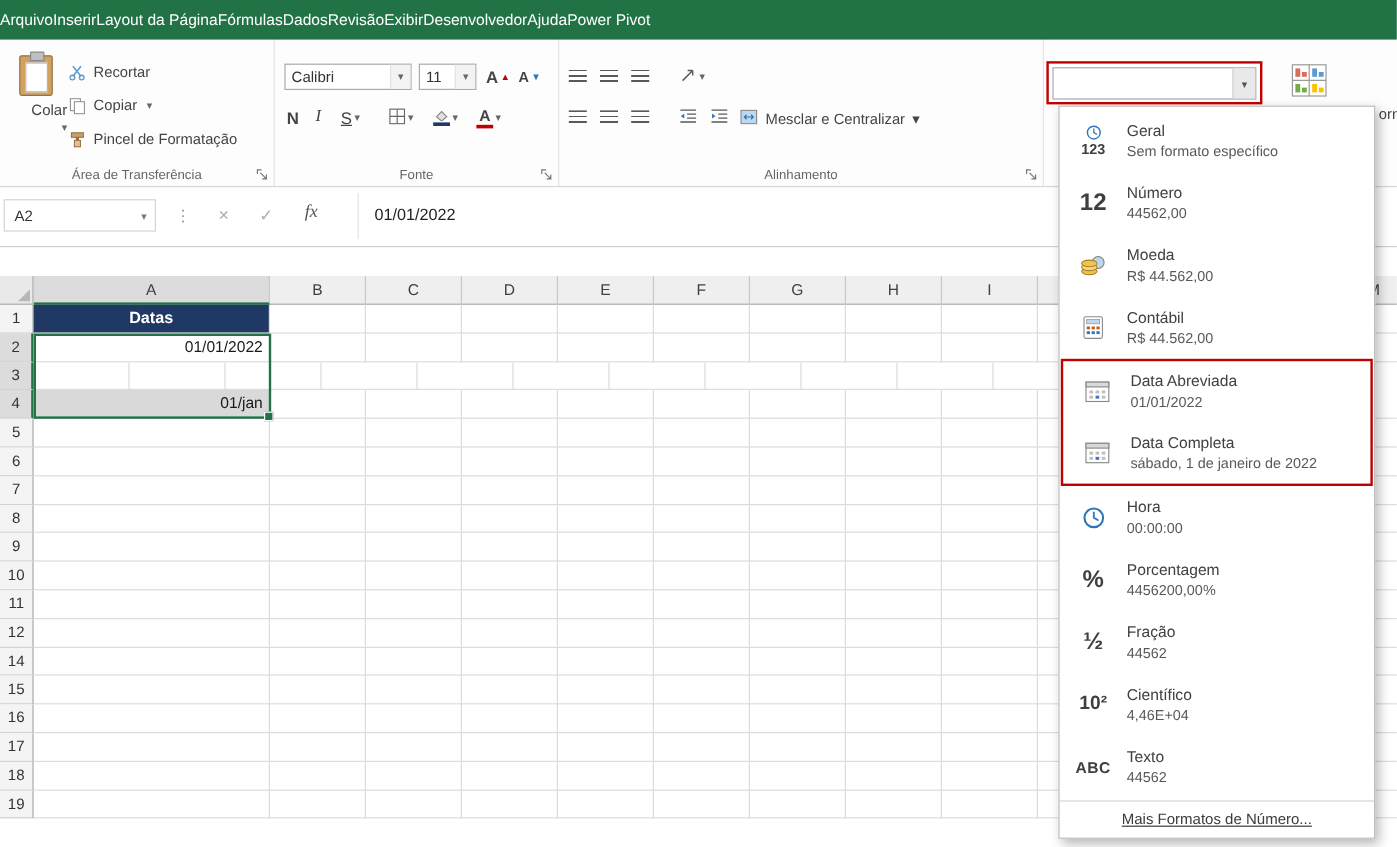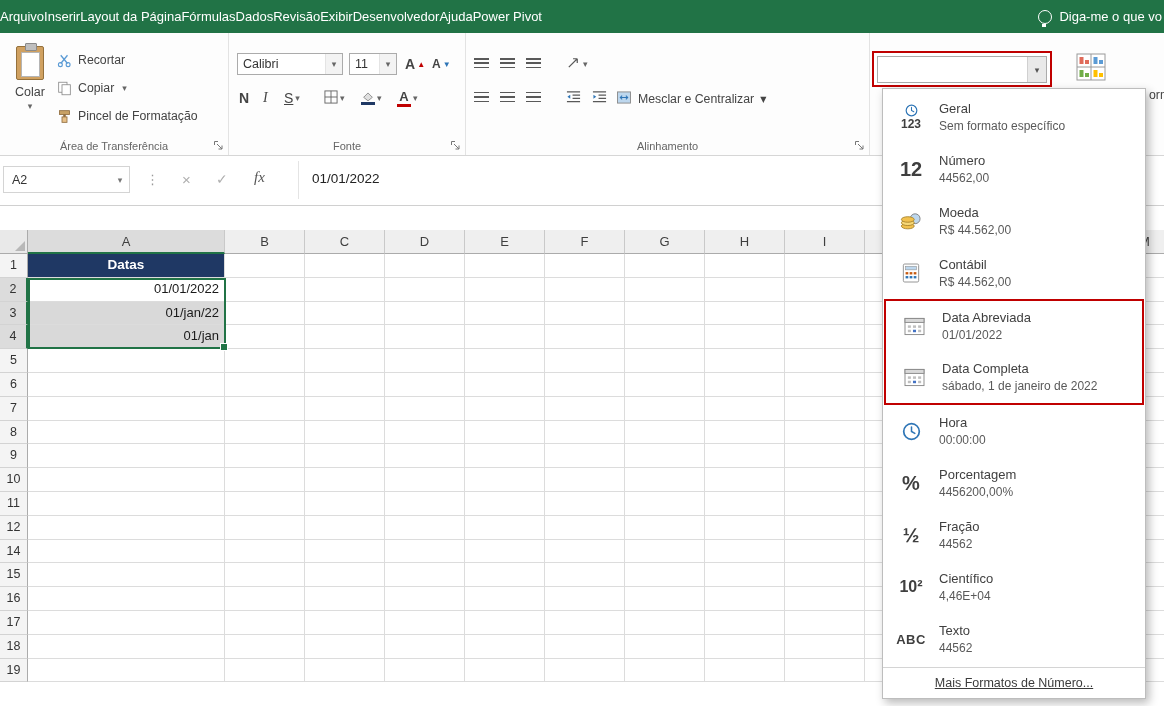--- a/index.html
+++ b/index.html
@@ -19,21 +19,21 @@
   .ribbon{position:absolute;top:33px;left:0;width:100%;height:122px;background:#FDFDFD;
           border-bottom:1px solid #D6D6D6;z-index:5;font-size:12.5px;color:#444;}
   .rgroup{position:absolute;top:0;height:100%;border-right:1px solid #E3E3E3;box-sizing:border-box;}
   .g-clip{left:0;width:229px;}
   .g-font{left:229px;width:237px;}
   .g-align{left:466px;width:404px;}
   .g-num{left:870px;width:294px;border-right:none;}
   .grp-label{position:absolute;bottom:3px;left:0;width:100%;text-align:center;font-size:11px;color:#666;}
   .launcher{position:absolute;right:4px;bottom:4px;width:11px;height:11px;}
 
-  .paste-btn{position:absolute;left:4px;top:10px;width:52px;text-align:center;}
+  .paste-btn{position:absolute;left:4px;top:10px;width:52px;text-align:right;}
   .paste-icon{position:relative;width:32px;height:38px;display:block;margin:0 auto;}
   .cb-board{position:absolute;left:2px;top:3px;width:26px;height:32px;background:#D0A161;border:1px solid #95713C;border-radius:2px;}
   .cb-clip{position:absolute;left:11px;top:0;width:10px;height:6px;background:#BFBFBF;border:1px solid #8a8a8a;border-radius:1px;}
   .cb-paper{position:absolute;left:7px;top:9px;width:17px;height:23px;background:#fff;border:1px solid #B5B5B5;}
   .paste-label{display:block;margin-top:4px;font-size:12.5px;color:#444;}
   .paste-btn .caret{display:block;font-size:9px;color:#666;margin-top:2px;}
 
   .small-btn{position:absolute;left:56px;display:flex;align-items:center;gap:6px;height:22px;font-size:12.3px;color:#444;white-space:nowrap;}
   .small-btn .ic{display:inline-flex;width:16px;justify-content:center;}
   .small-btn .caret{font-size:9px;color:#666;margin-left:2px;}
@@ -128,24 +128,20 @@
   <div class="tab">Arquivo</div>
     <div class="tab">Inserir</div>
     <div class="tab">Layout da Página</div>
     <div class="tab">Fórmulas</div>
     <div class="tab">Dados</div>
     <div class="tab">Revisão</div>
     <div class="tab">Exibir</div>
     <div class="tab">Desenvolvedor</div>
     <div class="tab">Ajuda</div>
     <div class="tab">Power Pivot</div>
-    <div class="search-box">
-    <span class="bulb"></span>
-    <span>Diga-me o que vo</span>
-  </div>
 </div>
 
 <div class="ribbon">
 
   <div class="rgroup g-clip">
     <div class="paste-btn">
       <span class="paste-icon">
         <span class="cb-board"></span>
           <span class="cb-clip"></span>
           <span class="cb-paper"></span>
@@ -394,21 +390,20 @@
       <div class="cell" style="width: 80px;"></div>
       <div class="cell" style="width: 80px;"></div>
       <div class="cell" style="width: 80px;"></div>
       <div class="cell" style="width: 80px;"></div>
       <div class="cell" style="width: 80px;"></div>
       <div class="cell" style="width: 80px;"></div>
       <div class="cell" style="width: 80px;"></div>
     </div>
     <div class="sheet-row">
       <div class="rhead sel">3</div>
-      <div class="cell sel-cell" style="width: 197px;">01/jan/22</div>
       <div class="cell" style="width: 80px;"></div>
       <div class="cell" style="width: 80px;"></div>
       <div class="cell" style="width: 80px;"></div>
       <div class="cell" style="width: 80px;"></div>
       <div class="cell" style="width: 80px;"></div>
       <div class="cell" style="width: 80px;"></div>
       <div class="cell" style="width: 80px;"></div>
       <div class="cell" style="width: 80px;"></div>
       <div class="cell" style="width: 80px;"></div>
       <div class="cell" style="width: 80px;"></div>

